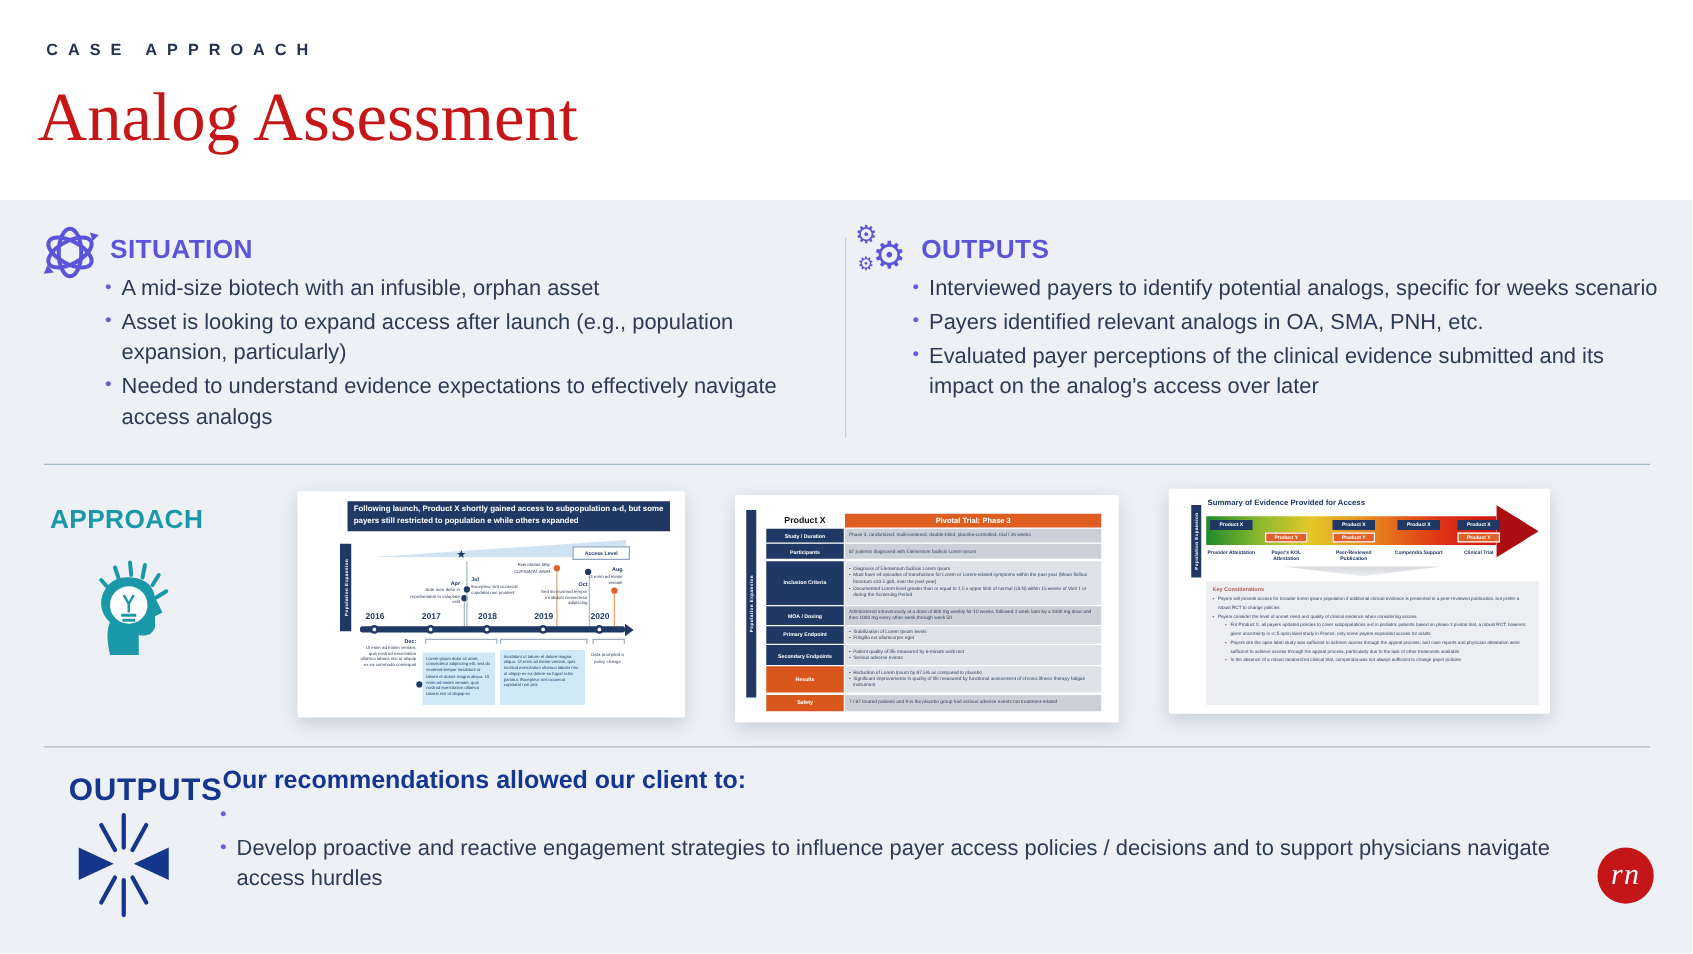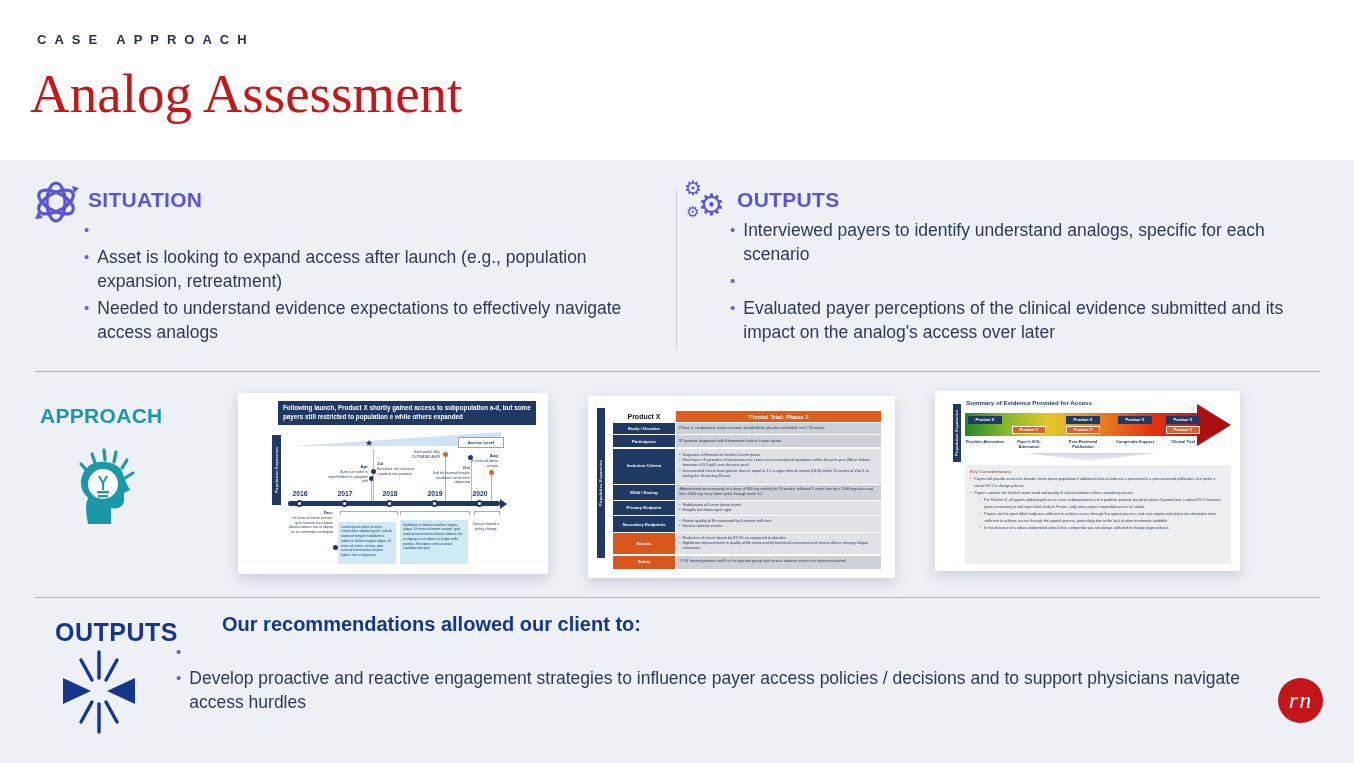--- a/index.html
+++ b/index.html
@@ -21,21 +21,21 @@
   .teal{color:#1b98a8;}
 
   ul.blt{list-style:none;margin:0;padding:0;}
   ul.blt li{display:flex;gap:8px;font-size:17.5px;line-height:1.38;color:#2c3a55;margin-bottom:3px;}
   ul.blt .dot{color:#6f5ad8;font-size:15px;line-height:1.6;flex:0 0 auto;}
 
   .gear-icon span{position:absolute;color:#5a55d8;line-height:1;}
 
   
   .impact-head{font-size:25px;font-weight:700;color:#15368f;letter-spacing:.5px;}
-  .impact-lead{font-size:20px;font-weight:700;color:#15368f;margin-left:44px;}
+  .impact-lead{font-size:20px;font-weight:700;color:#15368f;}
   ul.blt.imp li{margin-bottom:2px;}
 
   
   .card{background:#ffffff;box-shadow:0 5px 14px rgba(30,50,80,.18);border-radius:2px;}
   .mini{font-family:"Liberation Sans",sans-serif;}
   .sideband{background:#1f3864;color:#fff;display:flex;align-items:center;justify-content:center;}
   .sideband span{writing-mode:vertical-rl;transform:rotate(180deg);font-size:3.6px;font-weight:700;letter-spacing:.4px;white-space:nowrap;}
 
   
   .s1-title{background:#1f3864;color:#fff;font-size:6.3px;font-weight:700;line-height:1.4;padding:3px 5px;}
@@ -107,46 +107,48 @@
         <ellipse cx="24" cy="24" rx="19" ry="9" transform="rotate(90 24 24)"></ellipse>
       </g>
       <polygon points="40,8 47,10 42,15" fill="#5a55d8"></polygon>
       <polygon points="6,34 3,41 11,40" fill="#5a55d8"></polygon>
     </svg>
   </div>
   <div class="abs sec-head purple" style="left:88px;top:188px;">SITUATION</div>
   <ul class="abs blt" style="left:84px;top:218px;width:590px;">
     <li>
         <span class="dot">•</span>
-      </li>
-    <li>
-        <span class="dot">•</span>
-        <span>Asset is looking to expand access after launch (e.g., population expansion, retreatment)</span>
+        <span>A mid-size biotech with an infusible, orphan asset</span>
+      </li>
+    <li>
+        <span class="dot">•</span>
+        <span>Asset is looking to expand access after launch (e.g., population expansion, particularly)</span>
       </li>
     <li>
         <span class="dot">•</span>
         <span>Needed to understand evidence expectations to effectively navigate access analogs</span>
       </li>
   </ul>
 
   <div class="abs vdivider"></div>
 
   <div class="abs gear-icon" style="left:684px;top:176px;width:50px;height:52px;">
     <span style="left:14px;top:14px;font-size:30px;">⚙</span>
     <span style="left:0;top:2px;font-size:20px;">⚙</span>
     <span style="left:2px;top:28px;font-size:15px;">⚙</span>
   </div>
   <div class="abs sec-head purple" style="left:737px;top:188px;">OUTPUTS</div>
   <ul class="abs blt" style="left:730px;top:218px;width:600px;">
     <li>
         <span class="dot">•</span>
-        <span>Interviewed payers to identify understand analogs, specific for each scenario</span>
-      </li>
-    <li>
-        <span class="dot">•</span>
+        <span>Interviewed payers to identify potential analogs, specific for weeks scenario</span>
+      </li>
+    <li>
+        <span class="dot">•</span>
+        <span>Payers identified relevant analogs in OA, SMA, PNH, etc.</span>
       </li>
     <li>
         <span class="dot">•</span>
         <span>Evaluated payer perceptions of the clinical evidence submitted and its impact on the analog's access over later</span>
       </li>
   </ul>
 
   <div class="abs hdivider" style="top:371px;"></div>
 
   <div class="abs sec-head teal" style="left:40px;top:404px;">APPROACH</div>

